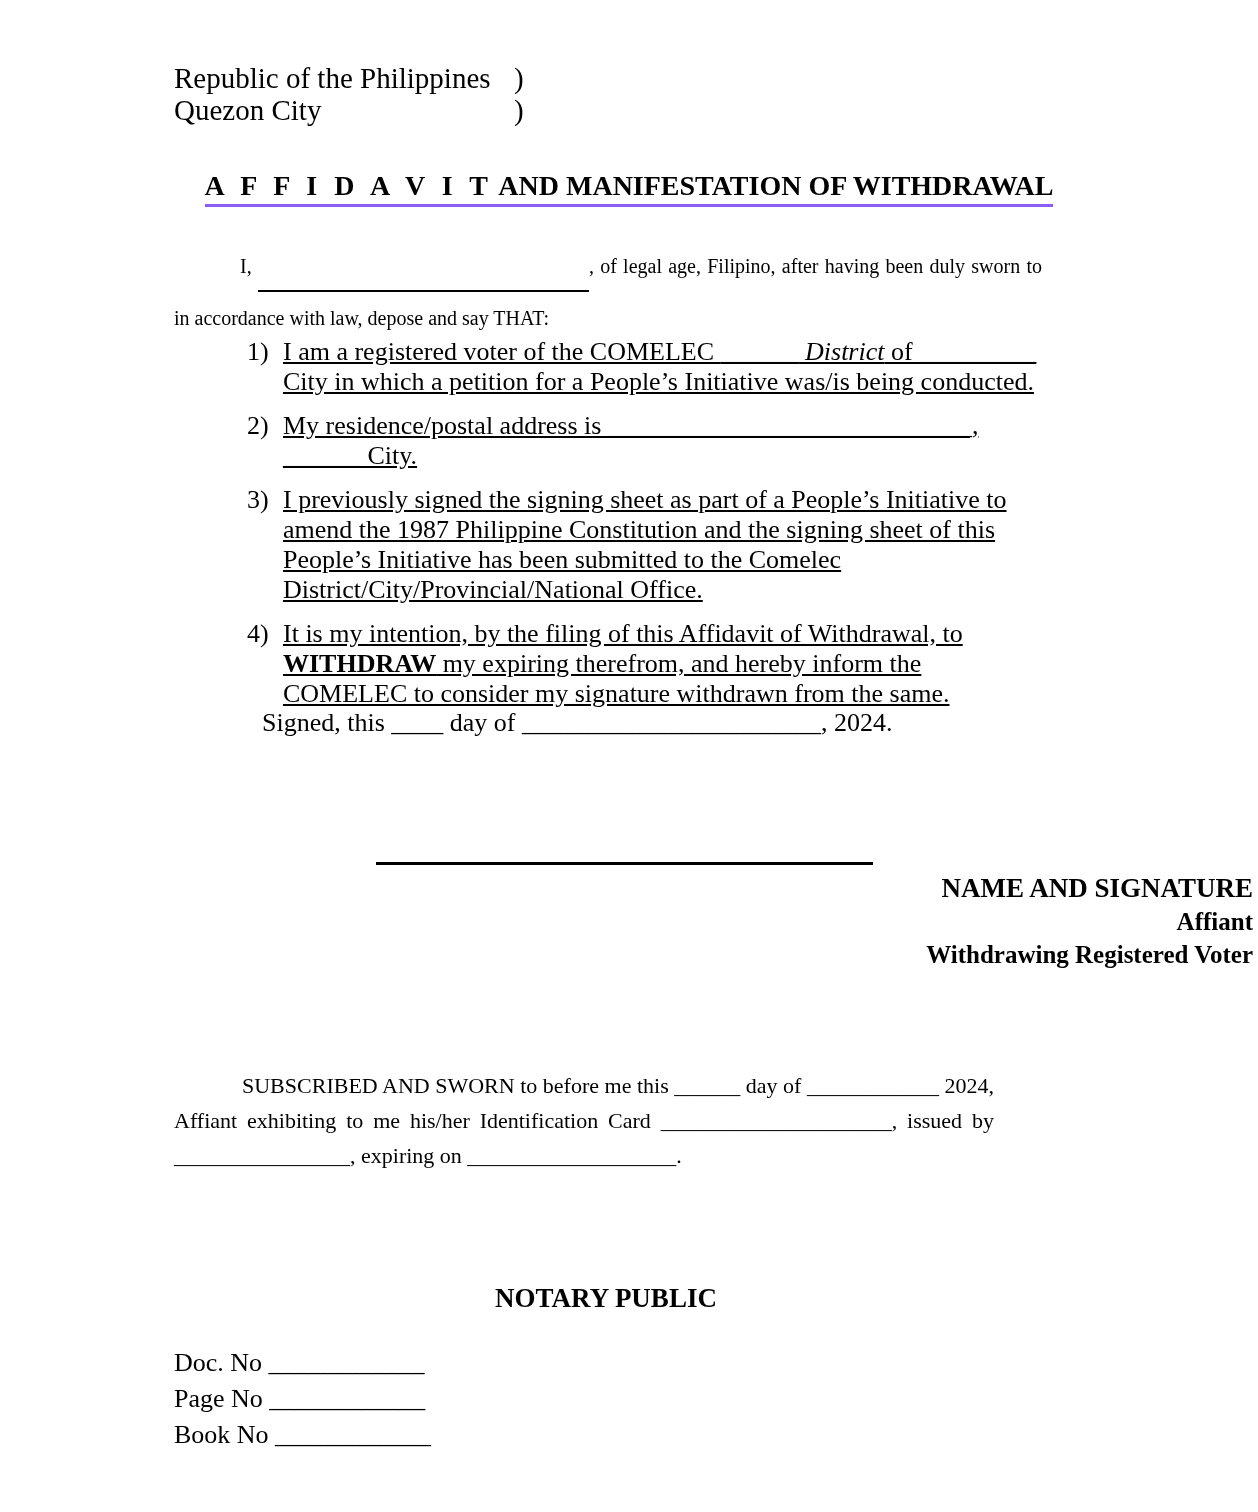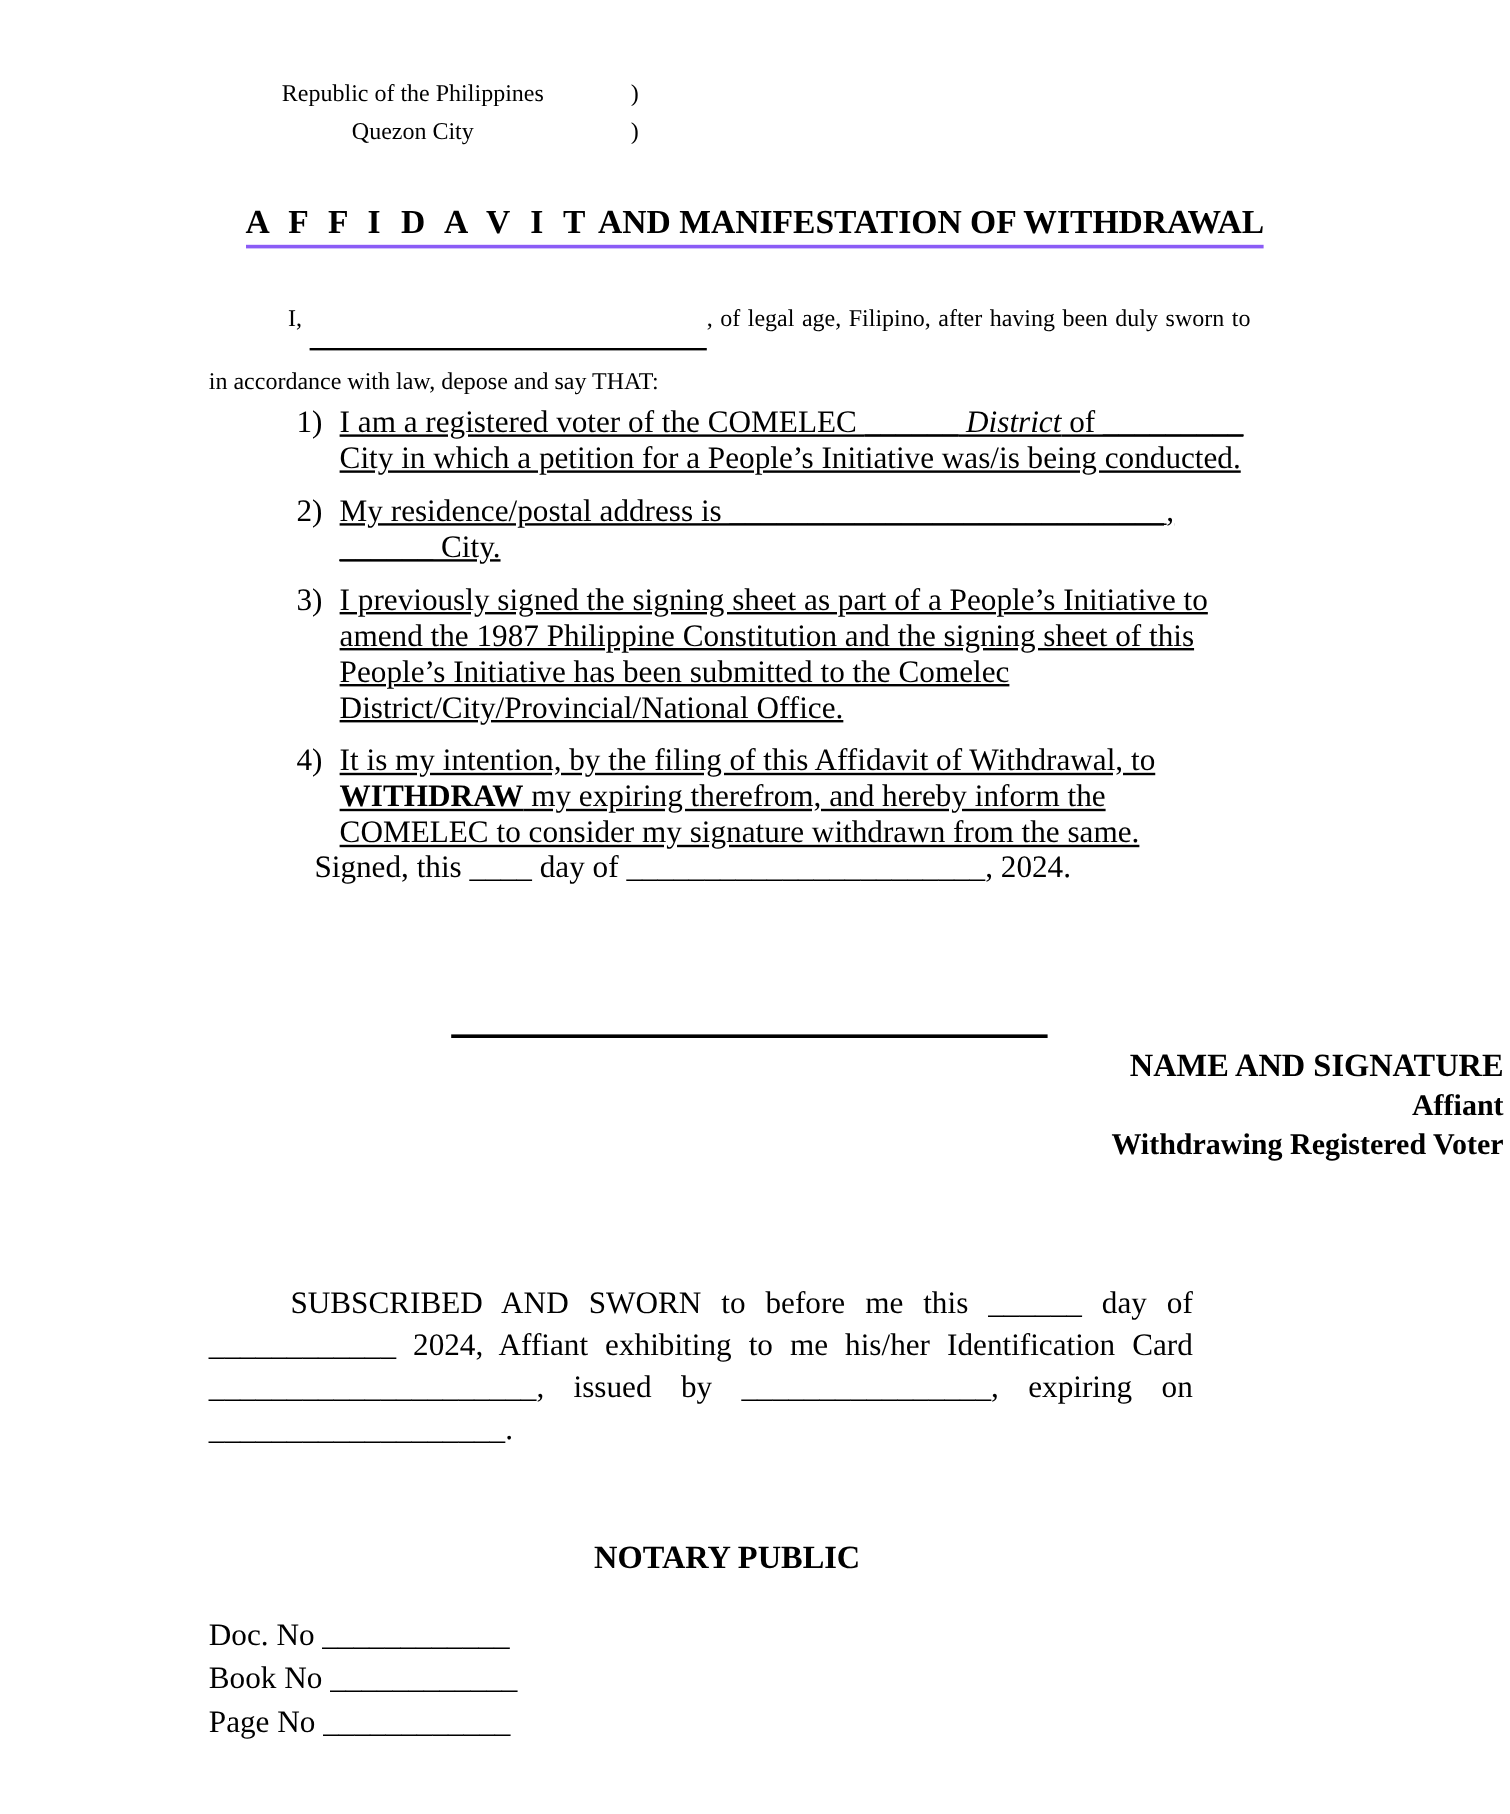--- a/index.html
+++ b/index.html
@@ -31,23 +31,22 @@
     vertical-align: 2px;
   }
   .bold   { font-weight: bold; }
   .italic { font-style: italic; }
 
   
   .venue {
     position: absolute;
     left: 174px;
     top: 62px;
-    font-size: 20px;
+    font-size: 29px;
     line-height: 32px;
-    text-align: center;
   }
   .venue-row {
     display: flex;
     white-space: nowrap;
   }
   .venue-label { width: 340px; }
   .venue-paren { width: 30px; }
 
   
   .doc-title {
@@ -138,21 +137,21 @@
     line-height: 33px;
     transform: translateX(-5px);
   }
 
   
   .jurat {
     position: absolute;
     left: 174px;
     top: 1068px;
     width: 820px;
-    font-size: 26px;
+    font-size: 22px;
     line-height: 35px;
     text-align: justify;
     text-justify: inter-word;
     text-indent: 68px;
   }
 
   
   .notary-heading {
     position: absolute;
     left: 0;
@@ -230,17 +229,17 @@
     <div class="sig-role">Affiant</div>
     <div class="sig-role">Withdrawing Registered Voter</div>
   </div>
 
   <div class="jurat">SUBSCRIBED AND SWORN to before me this ______ day of ____________ 2024, Affiant exhibiting to me his/her Identification Card _____________________, issued by ________________, expiring on ___________________.</div>
 
   <div class="notary-heading">NOTARY PUBLIC</div>
 
   <div class="registry">
     <div class="registry-row">Doc. No ____________</div>
+    <div class="registry-row">Page No ____________</div>
     <div class="registry-row">Book No ____________</div>
-    <div class="registry-row">Page No ____________</div>
   </div>
 
 </div>
 
 </body></html>

